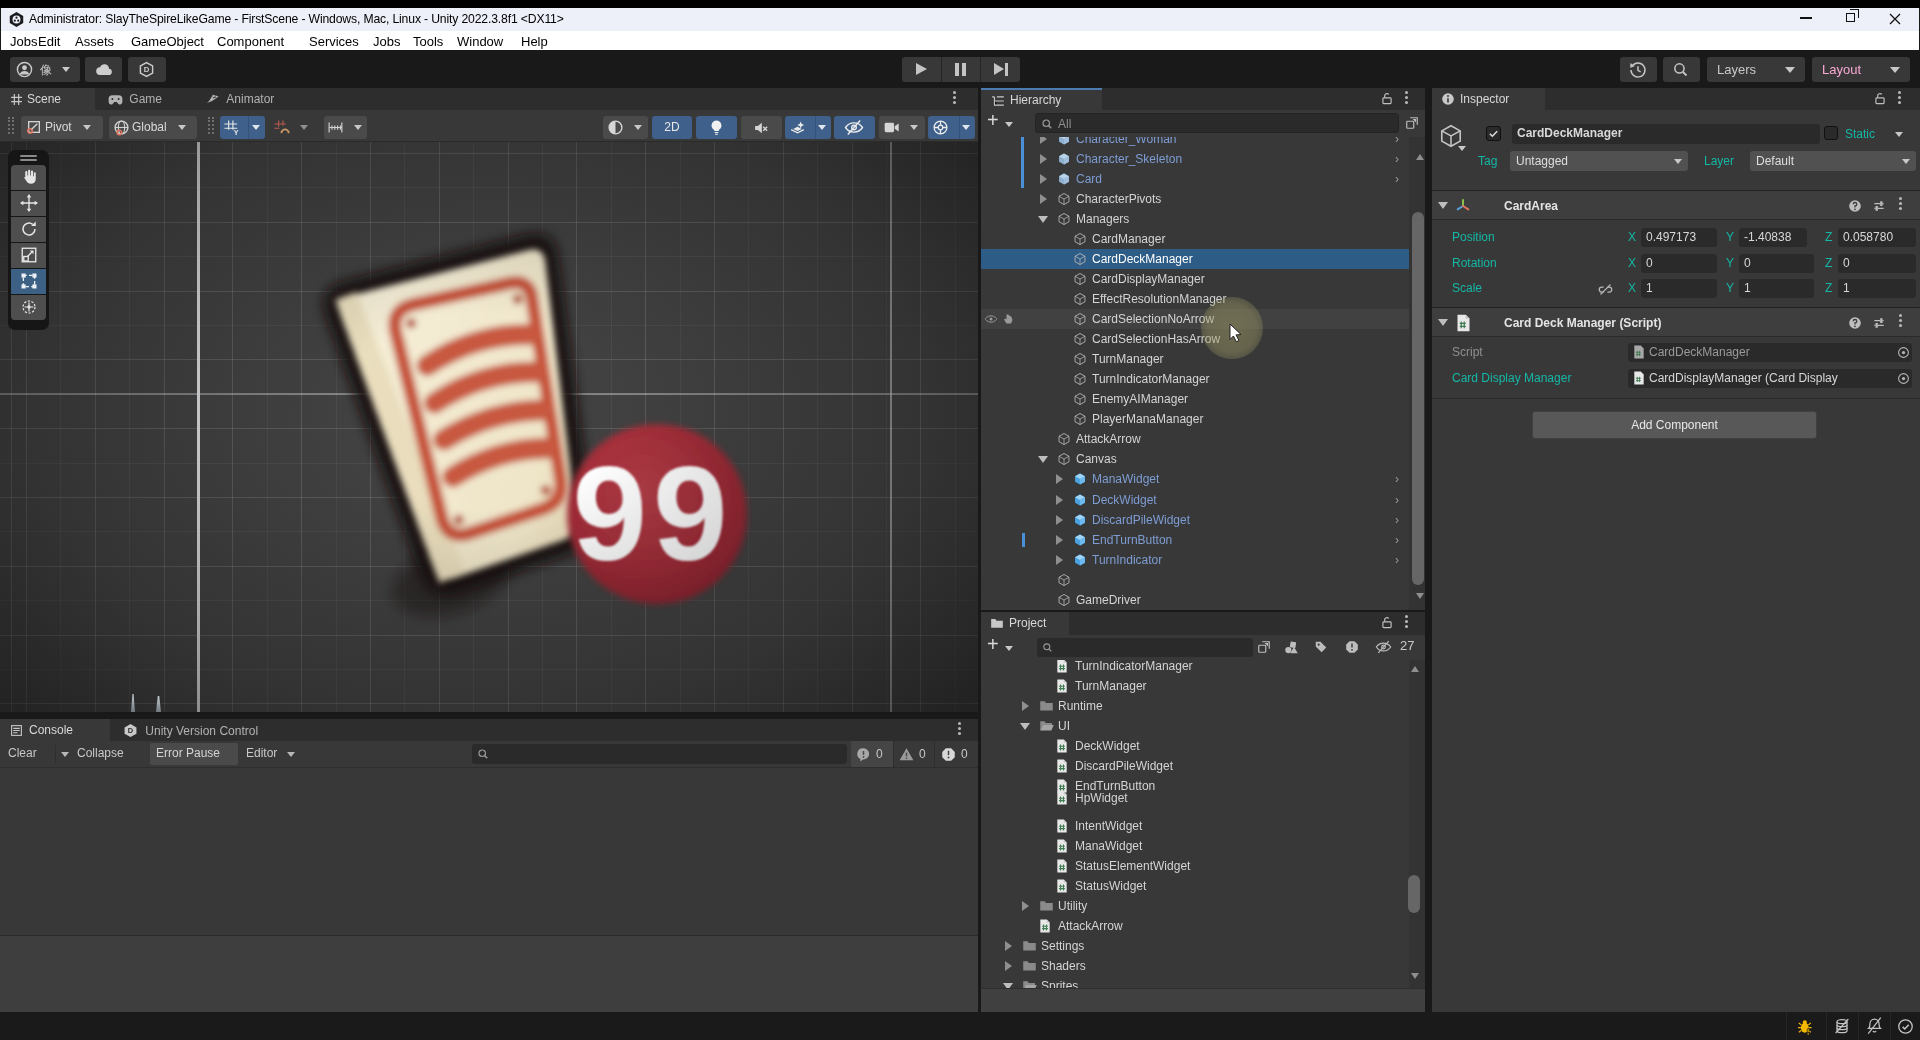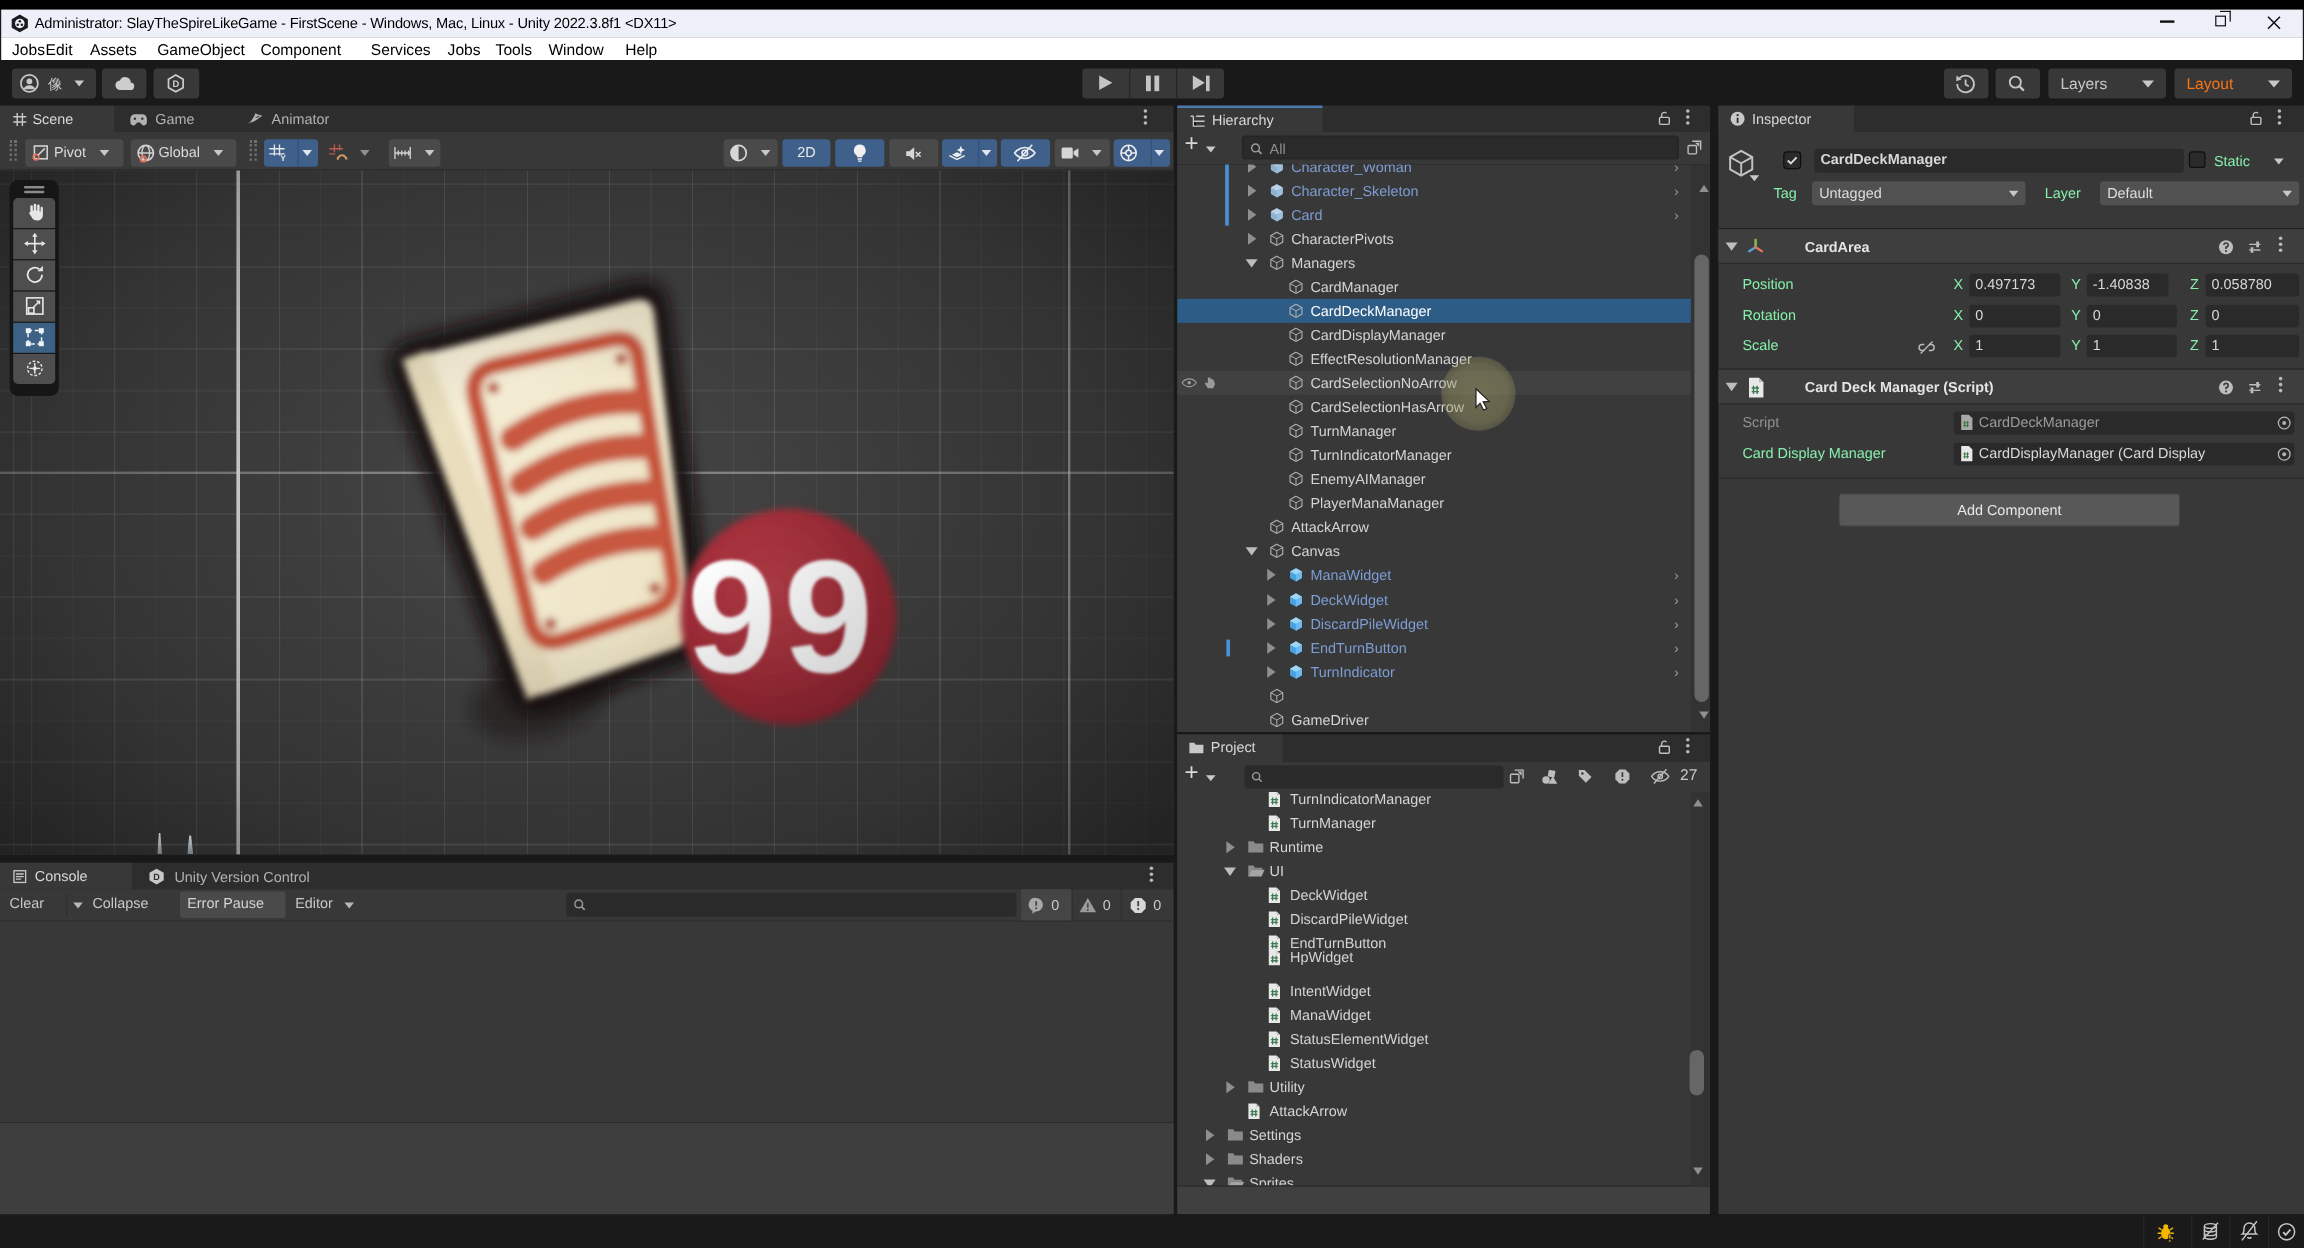--- a/index.html
+++ b/index.html
@@ -5,21 +5,21 @@
   html,body{margin:0;padding:0;width:1920px;height:1040px;overflow:hidden;background:#191919;
     font-family:"Liberation Sans",sans-serif;-webkit-font-smoothing:antialiased;}
   *{box-sizing:border-box;}
   .abs{position:absolute;}
   .tabbar{background:#2d2d2d;}
   .tab{position:absolute;top:0;height:100%;background:#383838;color:#d8d8d8;font-size:12px;}
   .panel{background:#383838;}
   .fld{position:absolute;background:#2a2a2a;border-radius:3px;color:#d8d8d8;font-size:12px;line-height:19px;padding-left:5px;white-space:nowrap;overflow:hidden;}
   .dd{position:absolute;background:#515151;border-radius:3px;color:#dedede;font-size:12px;line-height:20px;padding-left:6px;}
   .dd:after{content:"";position:absolute;right:6px;top:8px;border-left:4px solid transparent;border-right:4px solid transparent;border-top:5px solid #c8c8c8;}
-  .lbl{position:absolute;color:#86efac;font-size:12px;white-space:nowrap;}
+  .lbl{position:absolute;color:#14b8a6;font-size:12px;white-space:nowrap;}
   .row{position:absolute;left:0;width:100%;height:20px;font-size:12px;color:#d4d4d4;white-space:nowrap;}
   .caret-r{display:inline-block;width:0;height:0;border-top:5px solid transparent;border-bottom:5px solid transparent;border-left:7px solid #8f8f8f;}
   .caret-d{display:inline-block;width:0;height:0;border-left:5px solid transparent;border-right:5px solid transparent;border-top:7px solid #bdbdbd;}
   .kebab{width:3px;}
   .kebab:before{content:"";display:block;width:3px;height:3px;border-radius:50%;background:#b9b9b9;box-shadow:0 5px 0 #b9b9b9,0 10px 0 #b9b9b9;}
 </style>
 </head>
 <body>
 
 <div class="abs" style="left:0;top:0;width:1920px;height:8px;background:#000;"></div>
@@ -93,21 +93,21 @@
   <div class="abs" style="left:1663px;top:7px;width:37px;height:25px;background:#383838;border-radius:3px;">
     <svg class="abs" style="left:9px;top:4px" width="17" height="17" viewBox="0 0 24 24">
         <circle cx="10.5" cy="10.5" r="6.5" fill="none" stroke="#c4c4c4" stroke-width="2.2"></circle>
         <path stroke="#c4c4c4" stroke-width="2.6" d="m15.5 15.5 5 5"></path>
       </svg>
   </div>
   <div class="abs" style="left:1707px;top:7px;width:98px;height:25px;background:#383838;border-radius:3px;color:#c8c8c8;font-size:13px;">
     <span class="abs" style="left:10px;top:5px;">Layers</span>
     <div class="abs" style="left:78px;top:10px;border-left:5px solid transparent;border-right:5px solid transparent;border-top:6px solid #c8c8c8;"></div>
   </div>
-  <div class="abs" style="left:1812px;top:7px;width:98px;height:25px;background:#383838;border-radius:3px;color:#f97316;font-size:13px;">
+  <div class="abs" style="left:1812px;top:7px;width:98px;height:25px;background:#383838;border-radius:3px;color:#f9a8d4;font-size:13px;">
     <span class="abs" style="left:10px;top:5px;">Layout</span>
     <div class="abs" style="left:78px;top:10px;border-left:5px solid transparent;border-right:5px solid transparent;border-top:6px solid #c8c8c8;"></div>
   </div>
 </div>
 
 <div class="abs" id="scenepanel" style="left:0;top:88px;width:978px;height:624px;">
   <div class="abs tabbar" style="left:0;top:0;width:978px;height:22px;">
     <div class="tab" style="left:0;width:95px;">
       <svg class="abs" style="left:10px;top:5px" width="13" height="13" viewBox="0 0 24 24">
           <path fill="none" stroke="#c8c8c8" stroke-width="2.2" d="M8 2v20M16 2v20M2 8h20M2 16h20"></path>

